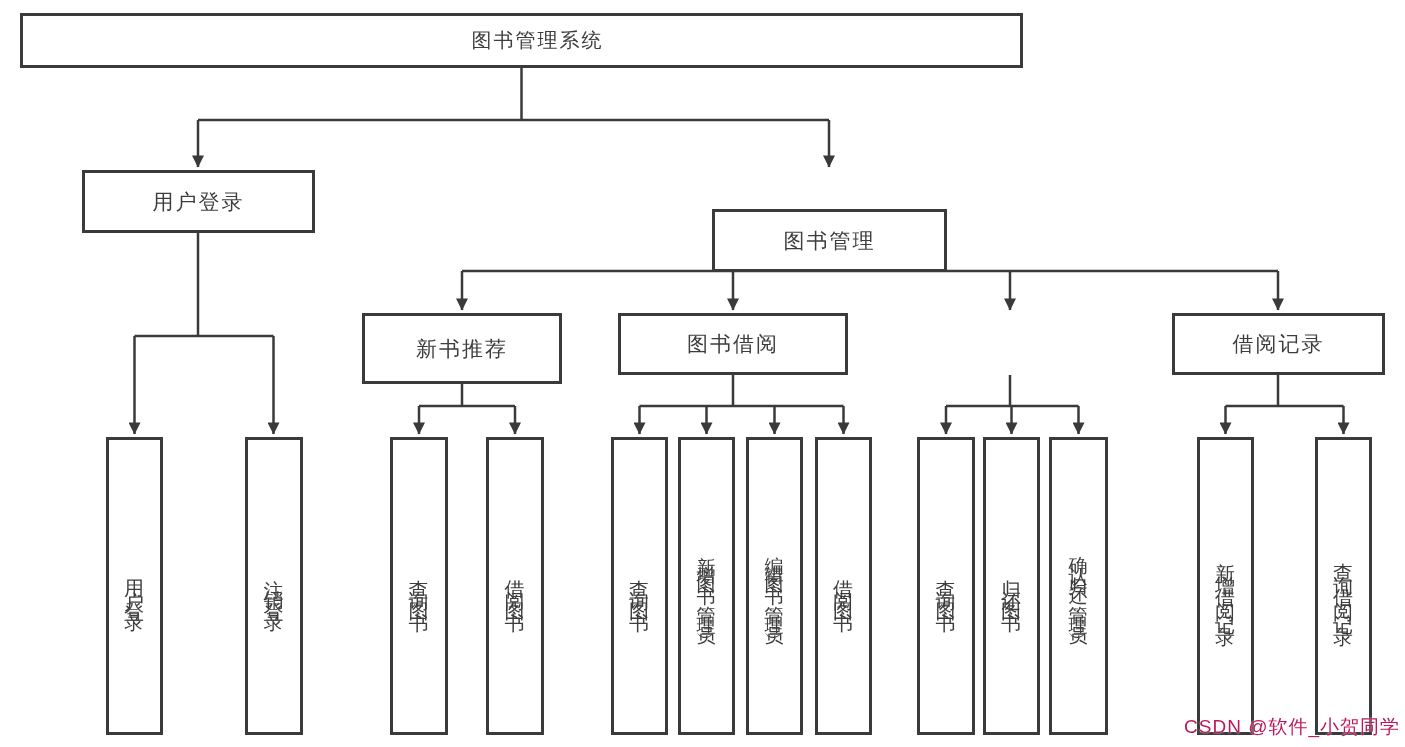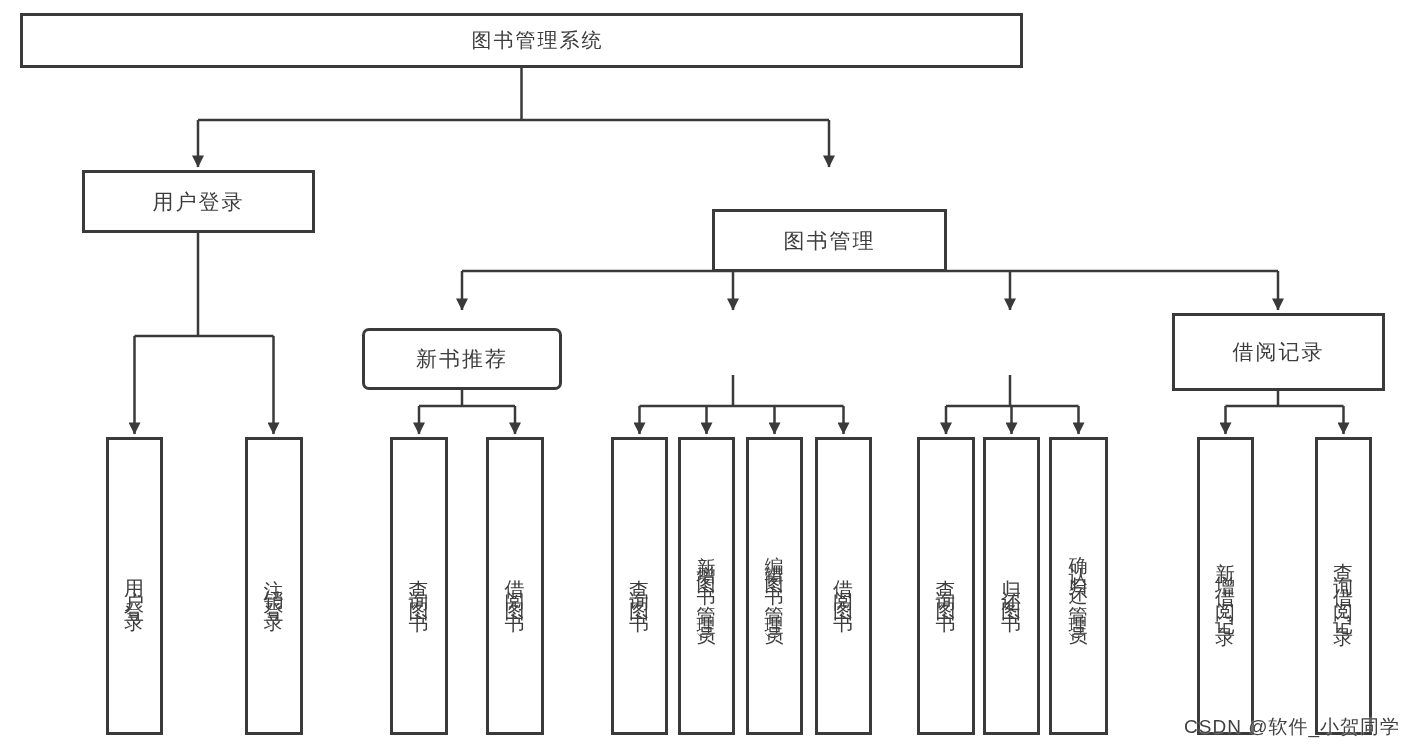--- a/index.html
+++ b/index.html
@@ -29,21 +29,21 @@
     white-space:nowrap;
   }
   .v-node.dense{letter-spacing:10px;font-size:19px;}
   .v-node.mid{letter-spacing:13px;}
   .watermark{
     position:absolute;
     right:5px;bottom:7px;
     z-index:5;
     font-size:19px;
     letter-spacing:1px;
-    color:#404040;
+    color:#be185d;
     text-shadow:0 0 2px #ffffff;
     white-space:nowrap;
   }
 </style>
 </head>
 <body>
 
 <div class="stage">
 
   <svg class="wires" width="1405" height="747" viewBox="0 0 1405 747">
@@ -94,22 +94,23 @@
       <path d="M1225.5,406 V434" marker-end="url(#arw)"></path>
       <path d="M1343.5,406 V434" marker-end="url(#arw)"></path>
     </g>
   </svg>
 
   <div class="node h-node root-node" style="left:20px;top:13px;width:1003px;height:55px;padding-left:32px;">图书管理系统</div>
 
   <div class="node h-node" style="left:82px;top:170px;width:233px;height:63px;">用户登录</div>
   <div class="node h-node" style="left:712px;top:170px;width:235px;height:63px;margin-top:39px;">图书管理</div>
 
-  <div class="node h-node" style="left:362px;top:328px;width:200px;height:62px;border-radius:7px;">新书推荐</div>
-  <div class="node h-node" style="left:1172px;top:313px;width:213px;height:78px;">借阅记录</div>
+  <div class="node h-node" style="left:362px;top:313px;width:200px;height:71px;">新书推荐</div>
+  <div class="node h-node" style="left:618px;top:313px;width:230px;height:62px;">图书借阅</div>
+  <div class="node h-node" style="left:1172px;top:313px;width:213px;height:62px;">借阅记录</div>
 
   <div class="node v-node" style="left:106px;top:437px;width:57px;height:298px;">用户登录</div>
   <div class="node v-node" style="left:245px;top:437px;width:58px;height:298px;">注销登录</div>
 
   <div class="node v-node" style="left:390px;top:437px;width:58px;height:298px;">查询图书</div>
   <div class="node v-node" style="left:486px;top:437px;width:58px;height:298px;">借阅图书</div>
 
   <div class="node v-node" style="left:611px;top:437px;width:57px;height:298px;">查询图书</div>
   <div class="node v-node dense" style="left:678px;top:437px;width:57px;height:298px;">新增图书（管理员）</div>
   <div class="node v-node dense" style="left:746px;top:437px;width:57px;height:298px;">编辑图书（管理员）</div>

